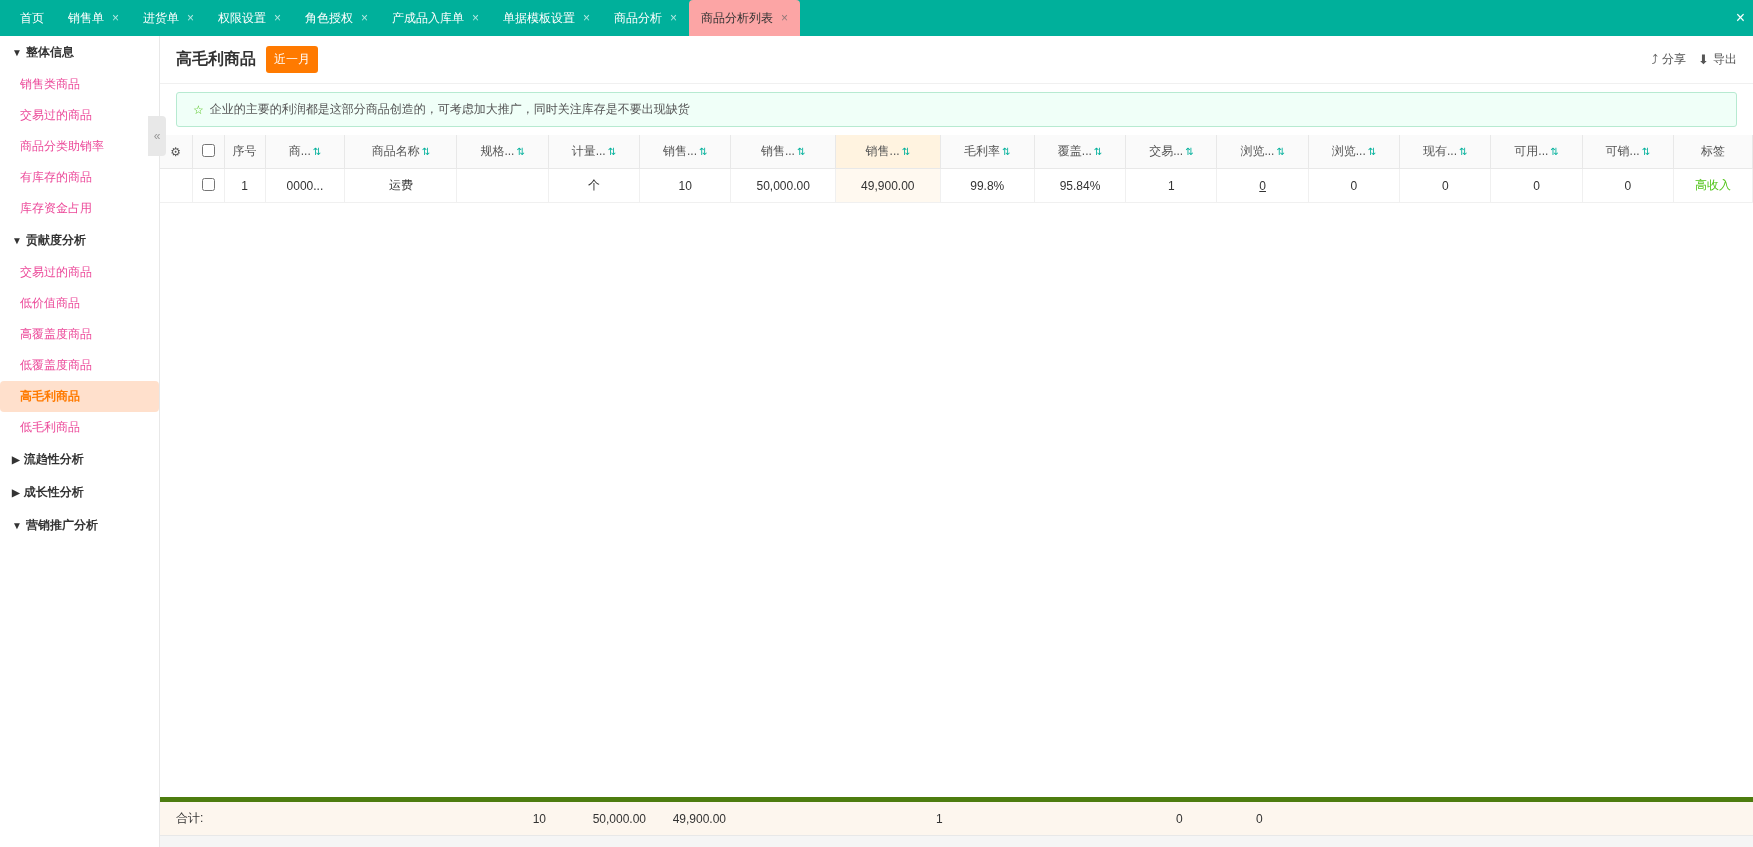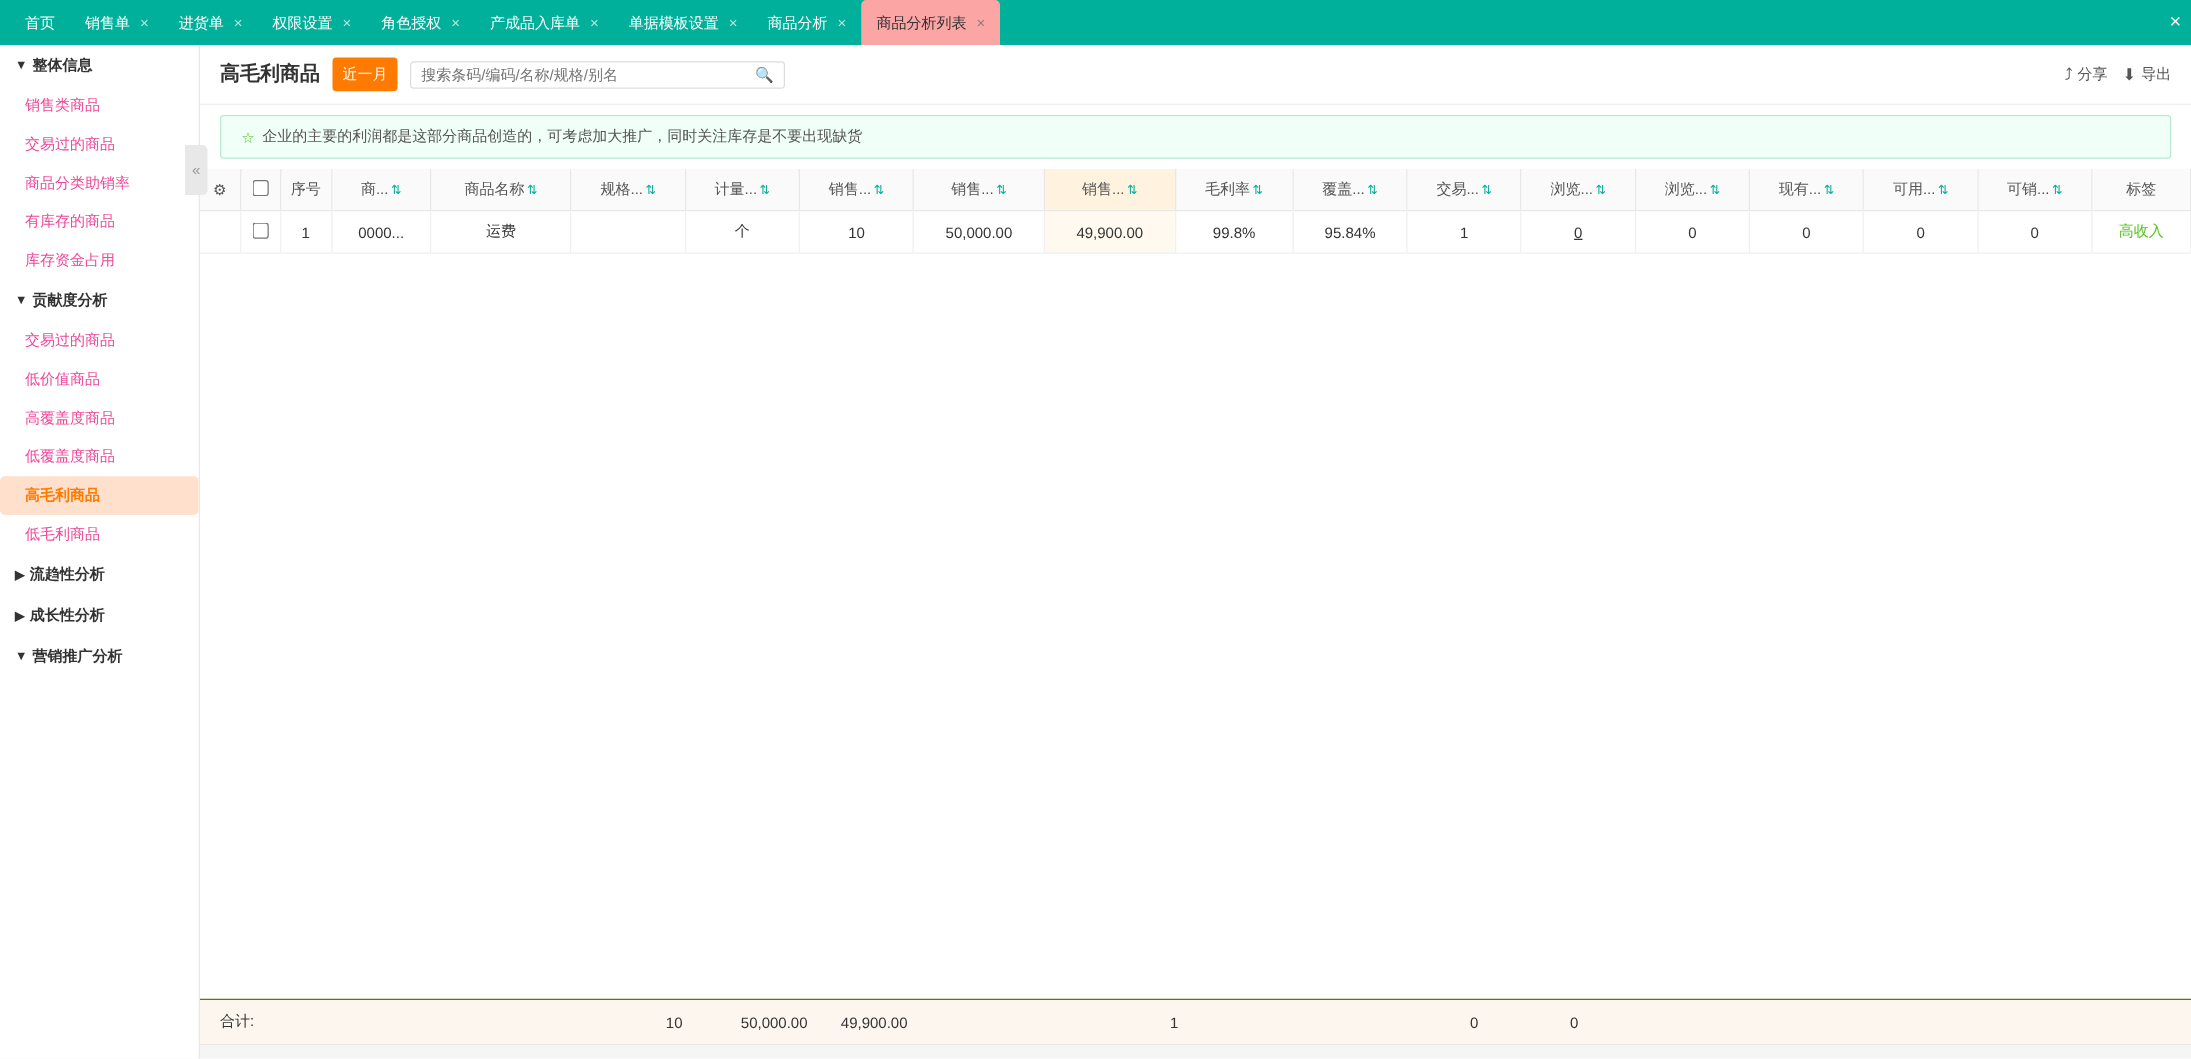--- a/index.html
+++ b/index.html
@@ -197,21 +197,21 @@
       border-right: 1px solid #f0f0f0;
     }
     .tag-high-income {
       color: #52c41a;
       font-size: 12px;
     }
 
     
     .table-footer {
       background: #fdf6ee;
-      border-top: 1px solid #4d7c0f;
+      border-top: 5px solid #4d7c0f;
       padding: 8px 16px;
       display: flex;
       align-items: center;
       min-height: 36px;
     }
     .footer-label {
       color: #333;
       font-size: 12px;
       margin-right: 16px;
     }
@@ -332,24 +332,20 @@
       <span>营销推广分析</span>
     </div>
 
   </div>
 
   <div class="content-area">
 
     <div class="content-header">
       <span class="content-title">高毛利商品</span>
       <button class="date-filter-btn">近一月</button>
-      <div class="search-box">
-        <input type="text" placeholder="搜索条码/编码/名称/规格/别名" style="">
-        <span style="color:#aaa; cursor:pointer;">🔍</span>
-      </div>
       <div class="header-actions">
         <div class="action-btn">
           <span style="font-size:13px;">⤴</span>
           <span>分享</span>
         </div>
         <div class="action-btn">
           <span style="font-size:13px;">⬇</span>
           <span>导出</span>
         </div>
       </div>

